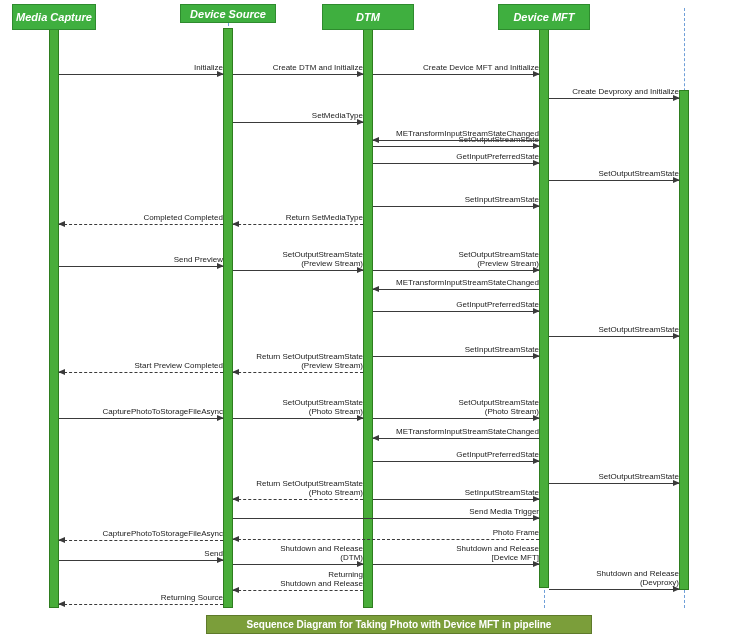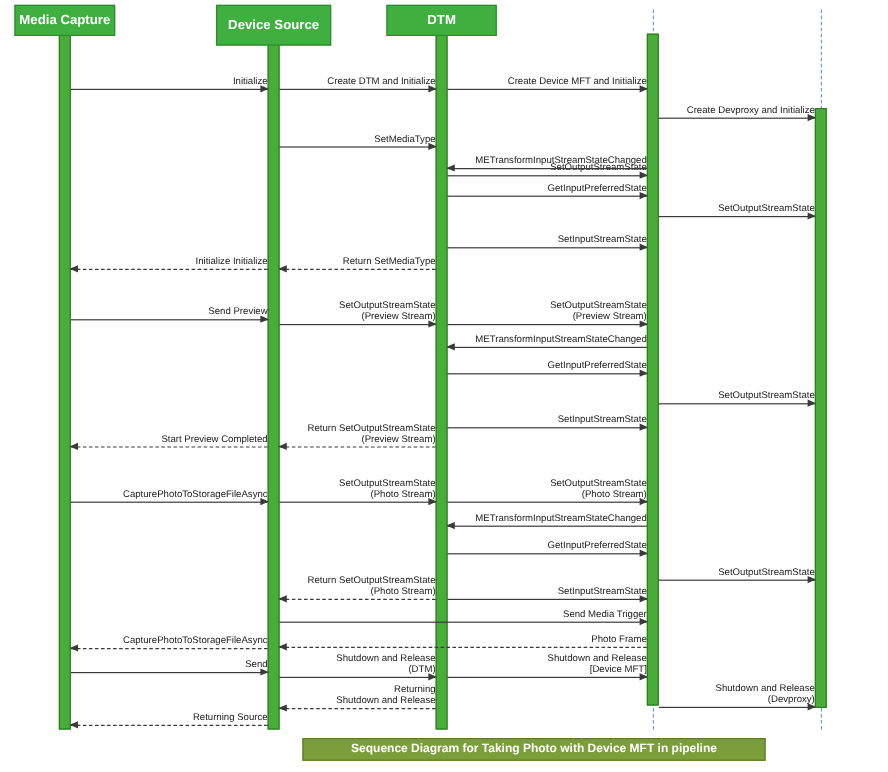--- a/index.html
+++ b/index.html
@@ -27,20 +27,21 @@
     color: #ffffff;
     font-weight: bold;
     font-size: 11px;
     text-align: center;
     line-height: 12px;
     display: flex;
     align-items: center;
     justify-content: center;
     box-sizing: border-box;
     padding: 1px 2px;
+    font-style: italic;
   }
 
   
   .lifeline {
     position: absolute;
     width: 0;
     border-left: 1px dashed #6f9fd8;
     top: 8px;
   }
 
@@ -104,40 +105,40 @@
     background: #7b9e3a;
     border: 1px solid #5e7a2b;
     color: #ffffff;
     font-size: 10px;
     font-weight: bold;
     text-align: left;
     display: flex;
     align-items: center;
     justify-content: center;
     box-sizing: border-box;
-    margin-left: 46px;
   }
 </style>
 </head>
 <body>
 
 <div id="diagram">
     <div class="lifeline" style="left: 54px; height: 600px;"></div>
     <div class="lifeline" style="left: 228px; height: 600px;"></div>
     <div class="lifeline" style="left: 368px; height: 600px;"></div>
     <div class="lifeline" style="left: 544px; height: 600px;"></div>
     <div class="lifeline" style="left: 684px; height: 600px;"></div>
     <div class="activation" style="left: 49px; top: 28px; width: 10px; height: 580px;"></div>
     <div class="activation" style="left: 223px; top: 28px; width: 10px; height: 580px;"></div>
     <div class="activation" style="left: 363px; top: 28px; width: 10px; height: 580px;"></div>
     <div class="activation" style="left: 539px; top: 28px; width: 10px; height: 560px;"></div>
     <div class="activation" style="left: 679px; top: 90px; width: 10px; height: 500px;"></div>
     <div class="lane-header" style="left: 12px; top: 4px; width: 84px; height: 26px;">Media Capture</div>
-    <div class="lane-header" style="left: 180px; top: 4px; width: 96px; height: 34px;">Device Source</div>
+    <div class="lane-header" style="left: 180px; top: 4px; width: 96px; height: 19px;">Device Source</div>
     <div class="lane-header" style="left: 322px; top: 4px; width: 92px; height: 26px;">DTM</div>
+    <div class="lane-header" style="left: 498px; top: 4px; width: 92px; height: 26px;">Device MFT</div>
     <div class="msg right" style="left: 59px; top: 74px; width: 164px;">
       <div class="line"></div>
       <div class="head"></div>
       <div class="label above">Initialize</div>
     </div>
     <div class="msg right" style="left: 233px; top: 74px; width: 130px;">
       <div class="line"></div>
       <div class="head"></div>
       <div class="label above">Create DTM and Initialize</div>
     </div>
@@ -177,21 +178,21 @@
       <div class="label above">SetOutputStreamState</div>
     </div>
     <div class="msg right" style="left: 373px; top: 206px; width: 166px;">
       <div class="line"></div>
       <div class="head"></div>
       <div class="label above">SetInputStreamState</div>
     </div>
     <div class="msg left dashed" style="left: 59px; top: 224px; width: 164px;">
       <div class="line"></div>
       <div class="head"></div>
-      <div class="label above">Initialize Initialize</div>
+      <div class="label above">Completed Completed</div>
     </div>
     <div class="msg left dashed" style="left: 233px; top: 224px; width: 130px;">
       <div class="line"></div>
       <div class="head"></div>
       <div class="label above">Return SetMediaType</div>
     </div>
     <div class="msg right" style="left: 59px; top: 266px; width: 164px;">
       <div class="line"></div>
       <div class="head"></div>
       <div class="label above">Send Preview</div>

